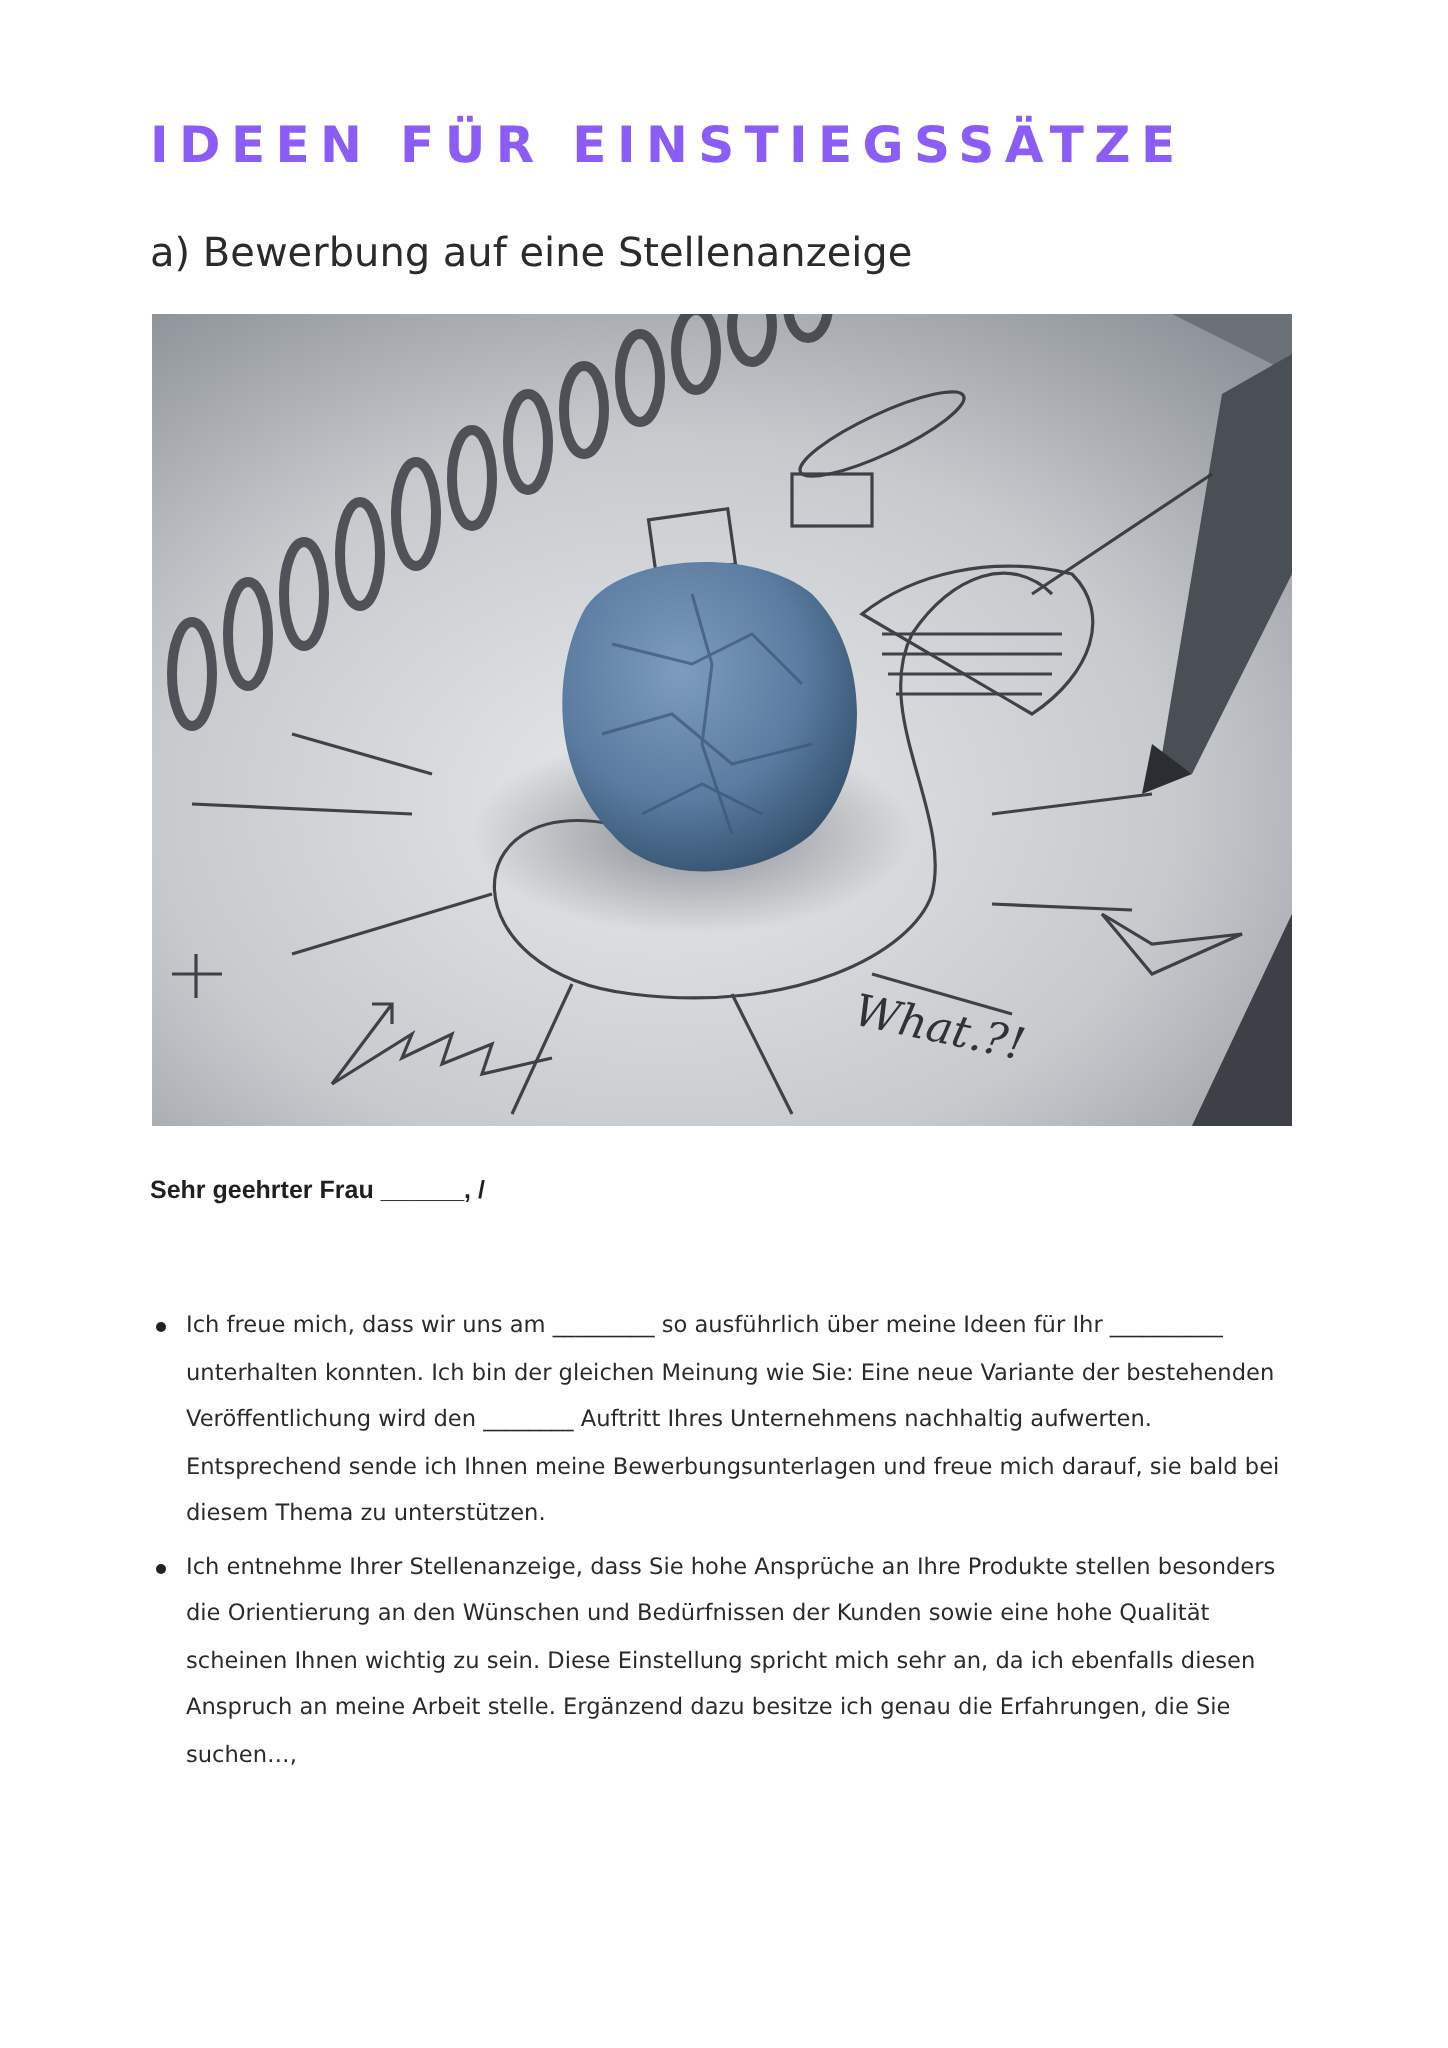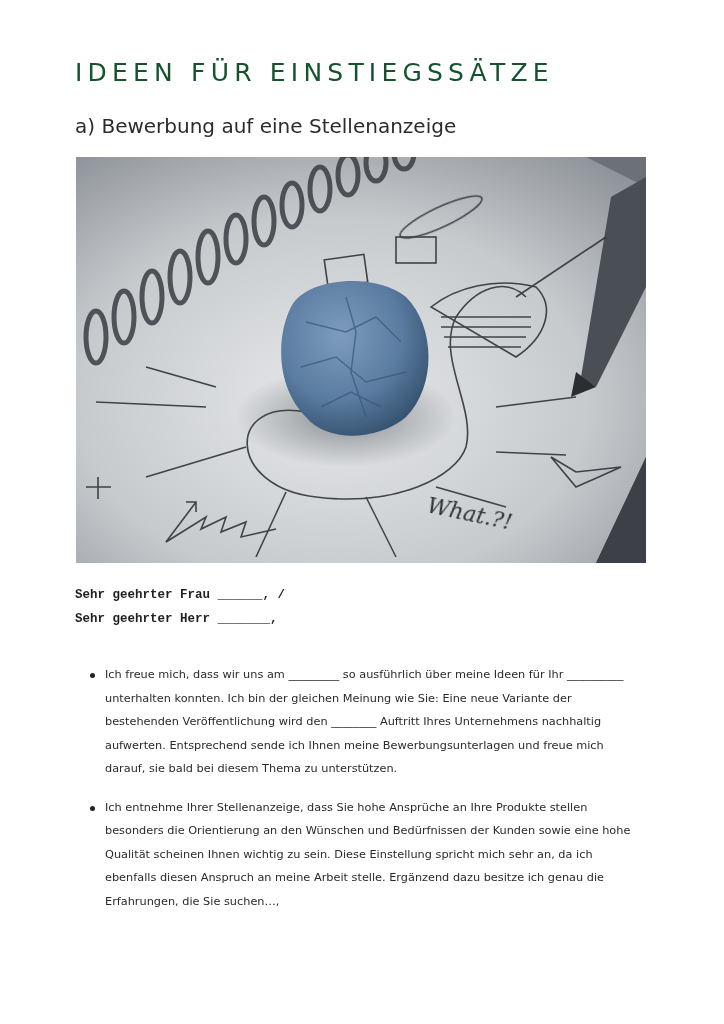--- a/index.html
+++ b/index.html
@@ -13,24 +13,24 @@
       position: relative;
       overflow: hidden;
       font-family: "DejaVu Sans", sans-serif;
       color: #222222;
     }
     .page-title {
       position: absolute;
       left: 75px;
       top: 58px;
       font-family: "DejaVu Sans", sans-serif;
-      font-weight: normal;
+      font-weight: bold;
       font-size: 25px;
       letter-spacing: 5.2px;
-      color: #14532d;
+      color: #8b5cf6;
       white-space: nowrap;
       margin: 0;
     }
     .subtitle {
       position: absolute;
       left: 75px;
       top: 114px;
       font-family: "DejaVu Sans", sans-serif;
       font-size: 20px;
       color: #2b2b2b;
@@ -45,21 +45,21 @@
       width: 570px;
       height: 406px;
       overflow: hidden;
       background: #9aa0a6;
     }
     .hero-image svg { display: block; }
     .salutation {
       position: absolute;
       left: 75px;
       top: 583px;
-      font-family: Liberation Mono, monospace;
+      font-family: Liberation Sans, sans-serif;
       font-weight: bold;
       font-size: 12.5px;
       color: #1f1f1f;
       line-height: 24px;
     }
     .salutation div { white-space: nowrap; }
     .bullets {
       position: absolute;
       left: 75px;
       top: 648px;
@@ -68,21 +68,21 @@
       padding: 0;
       list-style: none;
       font-family: "DejaVu Sans", sans-serif;
       font-size: 11.3px;
       color: #2a2a2a;
       line-height: 23.5px;
     }
     .bullets li {
       position: relative;
       padding-left: 15px;
-      margin: 15px;
+      margin: 3px;
     }
     .bullets li .bullet-dot {
       position: absolute;
       left: 0;
       top: 10px;
       width: 5px;
       height: 5px;
       border-radius: 50%;
       background: #222;
     }
@@ -161,21 +161,20 @@
       <path d="M230 165 L270 175 L300 160 L325 185"></path>
       <path d="M225 210 L260 200 L290 225 L330 215"></path>
       <path d="M245 250 L275 235 L305 250"></path>
       <path d="M270 140 L280 175 L275 215 L290 260"></path>
     </g>
   </svg>
 </div>
 
 <div class="salutation">
   <div>Sehr geehrter Frau ______, /</div>
-  <div>Sehr geehrter Herr _______,</div>
 </div>
 
 <ul class="bullets">
   <li>
     <span class="bullet-dot"></span>
     <span>Ich freue mich, dass wir uns am _________ so ausführlich über meine Ideen für Ihr __________ unterhalten konnten. Ich bin der gleichen Meinung wie Sie: Eine neue Variante der bestehenden Veröffentlichung wird den ________ Auftritt Ihres Unternehmens nachhaltig aufwerten. Entsprechend sende ich Ihnen meine Bewerbungsunterlagen und freue mich darauf, sie bald bei diesem Thema zu unterstützen.</span>
   </li>
   <li>
     <span class="bullet-dot"></span>
     <span>Ich entnehme Ihrer Stellenanzeige, dass Sie hohe Ansprüche an Ihre Produkte stellen besonders die Orientierung an den Wünschen und Bedürfnissen der Kunden sowie eine hohe Qualität scheinen Ihnen wichtig zu sein. Diese Einstellung spricht mich sehr an, da ich ebenfalls diesen Anspruch an meine Arbeit stelle. Ergänzend dazu besitze ich genau die Erfahrungen, die Sie suchen…,</span>

